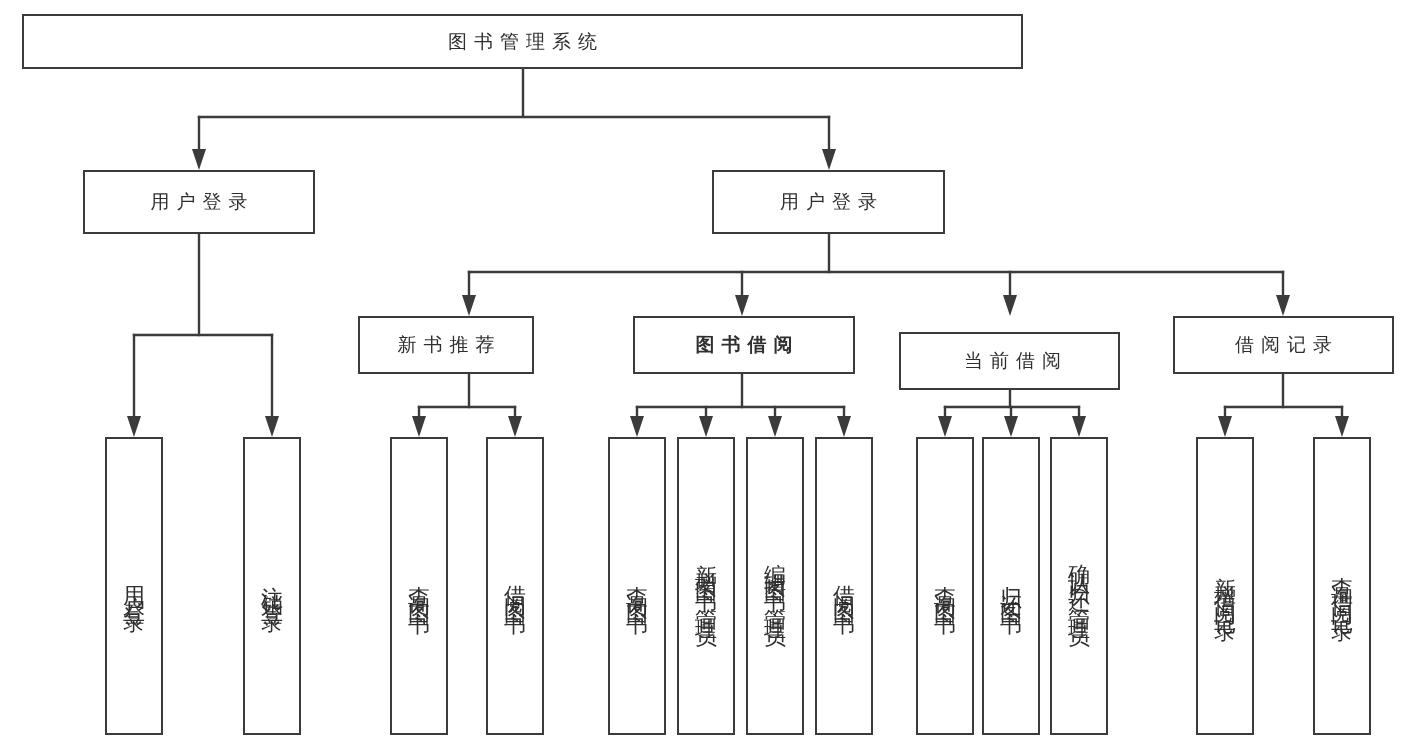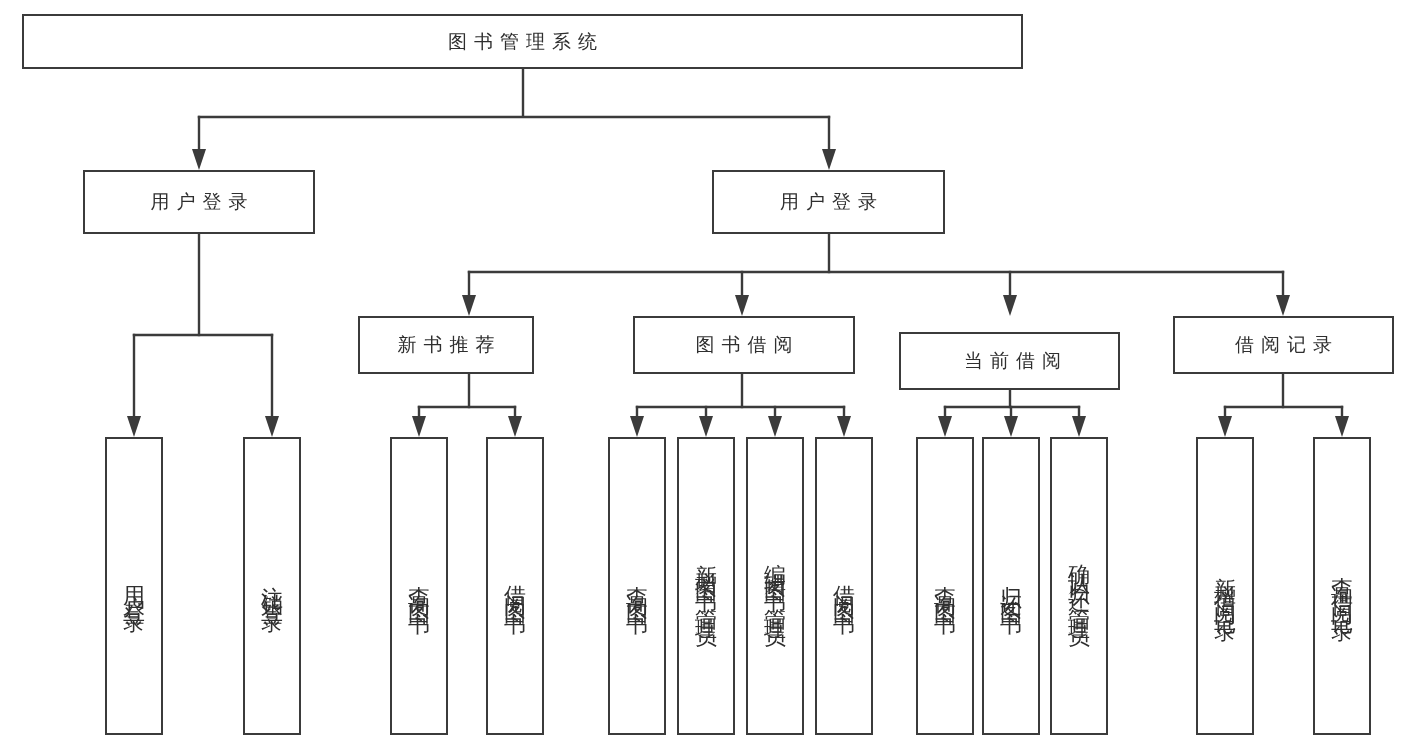--- a/index.html
+++ b/index.html
@@ -52,21 +52,21 @@
     letter-spacing: 9px;
     line-height: 1;
     color: #2f2f2f;
     max-height: 288px;
   }
   
   .n-root  { left: 22px;   top: 14px;  width: 1001px; height: 55px; }
   .n-user  { left: 83px;   top: 170px; width: 232px;  height: 64px; }
   .n-book  { left: 712px;  top: 170px; width: 233px;  height: 64px; }
   .n-rec   { left: 358px;  top: 316px; width: 176px;  height: 58px; }
-  .n-bor   { left: 633px;  top: 316px; width: 222px;  height: 58px; }
+  .n-bor   { left: 633px;  top: 316px; width: 222px;  height: 58px; font-weight: bold; }
   .n-cur   { left: 899px;  top: 332px; width: 221px;  height: 58px; padding-left: 6px; }
   .n-log   { left: 1173px; top: 316px; width: 221px;  height: 58px; }
   .leaf    { top: 437px; width: 58px; height: 298px; }
   .l-1  { left: 105px; }
   .l-2  { left: 243px; }
   .l-3  { left: 390px; }
   .l-4  { left: 486px; }
   .l-5  { left: 608px; }
   .l-6  { left: 677px; }
   .l-7  { left: 746px; }

